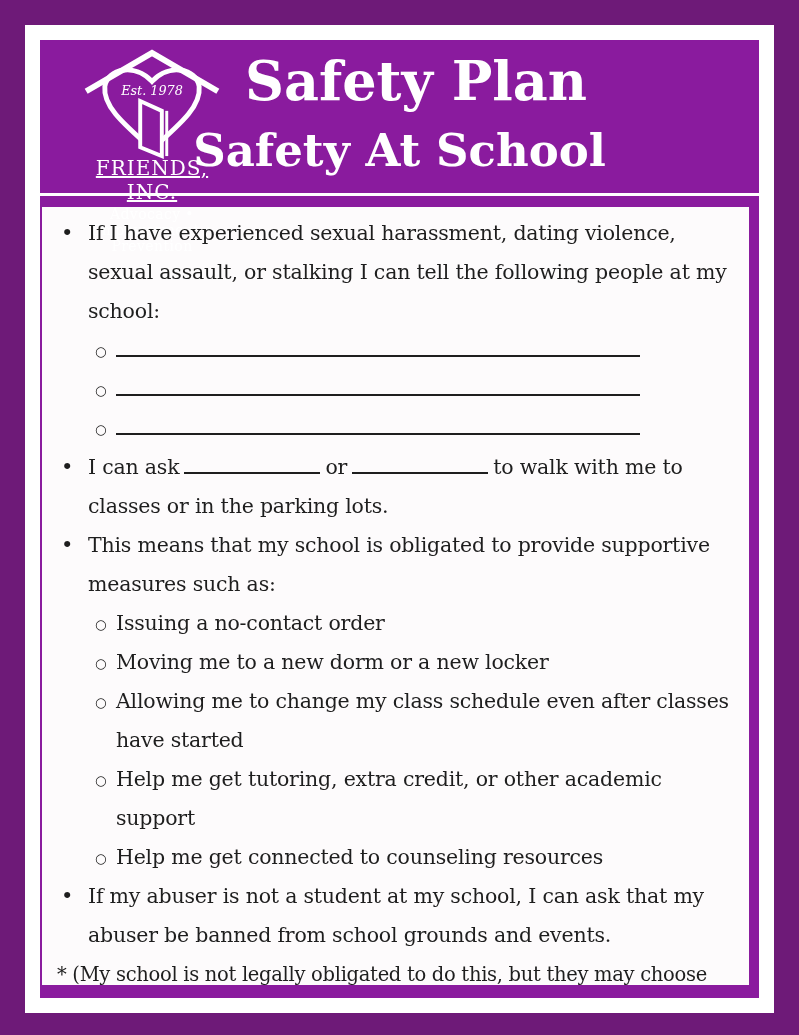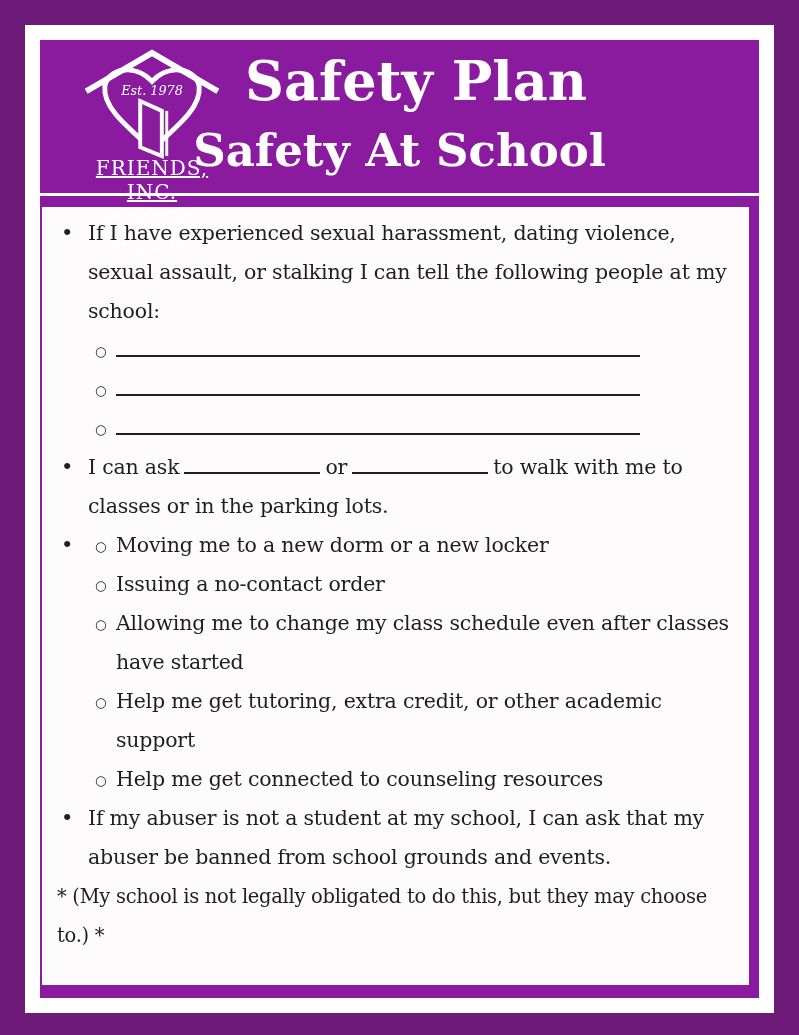--- a/index.html
+++ b/index.html
@@ -120,23 +120,24 @@
               <li class="sub-item"><span class="line-blank"></span></li>
             </ul>
           </li>
 
           <li class="main-item">
             <span>I can ask</span><span class="blank-short"></span><span>or</span><span class="blank-short"></span><span>to walk with me to classes or in the parking lots.</span>
           </li>
 
 
           <li class="main-item">
+            <span>This means that my school is obligated to provide supportive measures such as:</span>
             <ul class="sub-list">
+              <li class="sub-item">Issuing a no-contact order</li>
               <li class="sub-item">Moving me to a new dorm or a new locker</li>
-              <li class="sub-item">Issuing a no-contact order</li>
               <li class="sub-item">Allowing me to change my class schedule even after classes have started</li>
               <li class="sub-item">Help me get tutoring, extra credit, or other academic support</li>
               <li class="sub-item">Help me get connected to counseling resources</li>
             </ul>
           </li>
 
           <li class="main-item">
             <span>If my abuser is not a student at my school, I can ask that my abuser be banned from school grounds and events.</span>
           </li>
 

